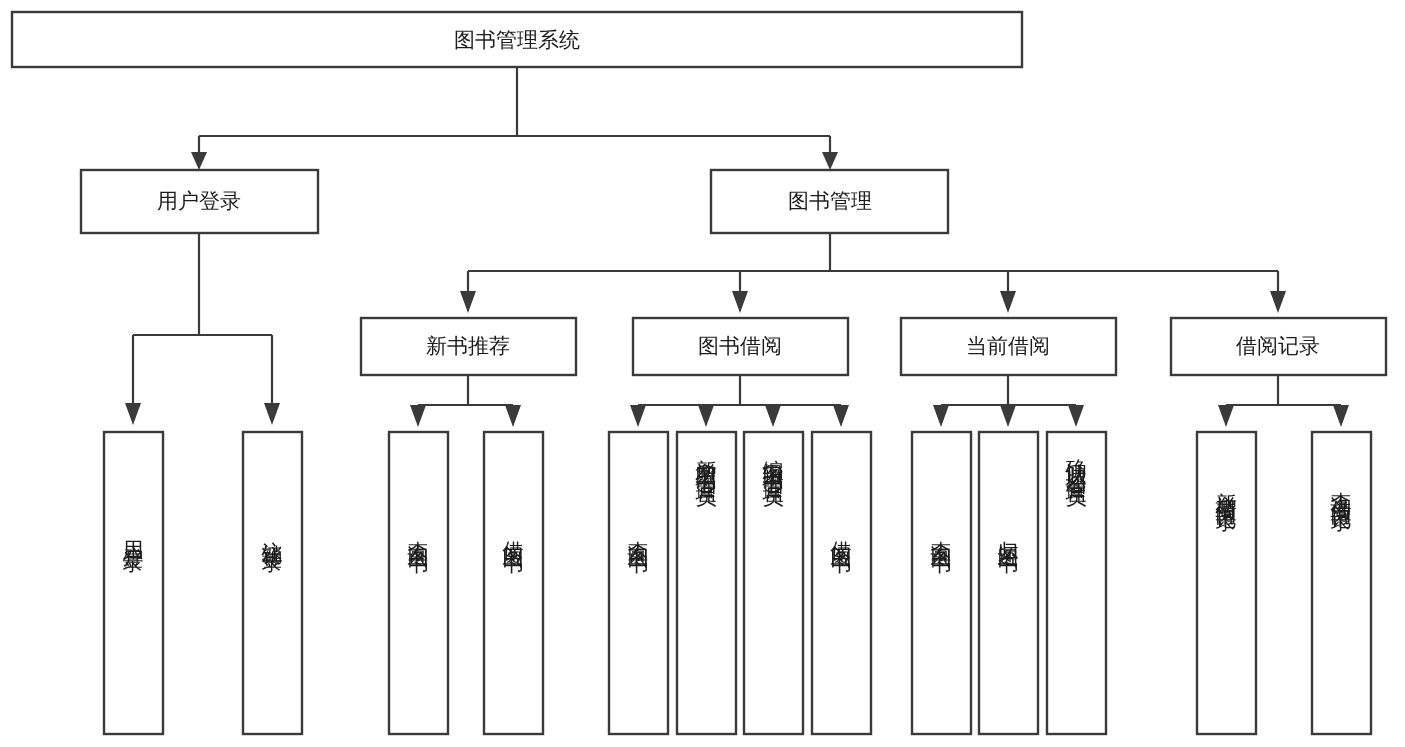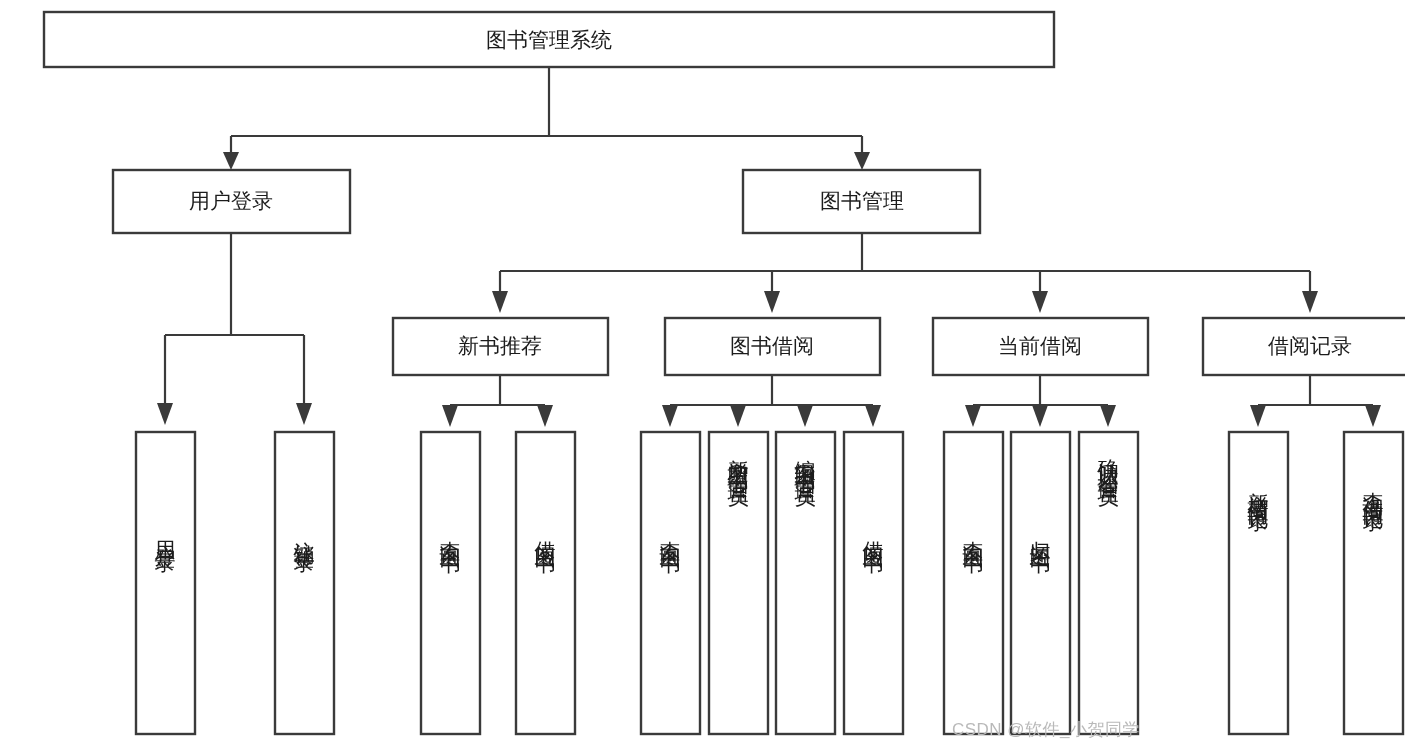--- a/index.html
+++ b/index.html
@@ -12,21 +12,20 @@
     height: 747px;
     overflow: hidden;
     font-family: "Liberation Sans", "DejaVu Sans", sans-serif;
     position: relative;
   }
   #diagram-root {
     position: relative;
     width: 1116px;
     height: 747px;
     background: #ffffff;
-    margin-left: 32px;
   }
   svg#tree-svg {
     position: absolute;
     left: 0;
     top: 0;
     width: 1405px;
     height: 747px;
     display: block;
   }
   .node-box {
@@ -244,14 +243,13 @@
     <span class="node-label-v" style="margin-top:10px;">确认归还（管理员）</span>
   </div>
 
   <div class="node-label-v-wrap" style="left:1197px; top:432px; width:59px; height:302px;">
     <span class="node-label-v" style="margin-top:43px;">新增借阅记录</span>
   </div>
   <div class="node-label-v-wrap" style="left:1312px; top:432px; width:59px; height:302px;">
     <span class="node-label-v" style="margin-top:43px;">查询借阅记录</span>
   </div>
 
-  <div class="watermark">CSDN @软件_小贺同学</div>
 </div>
 
 </body></html>

